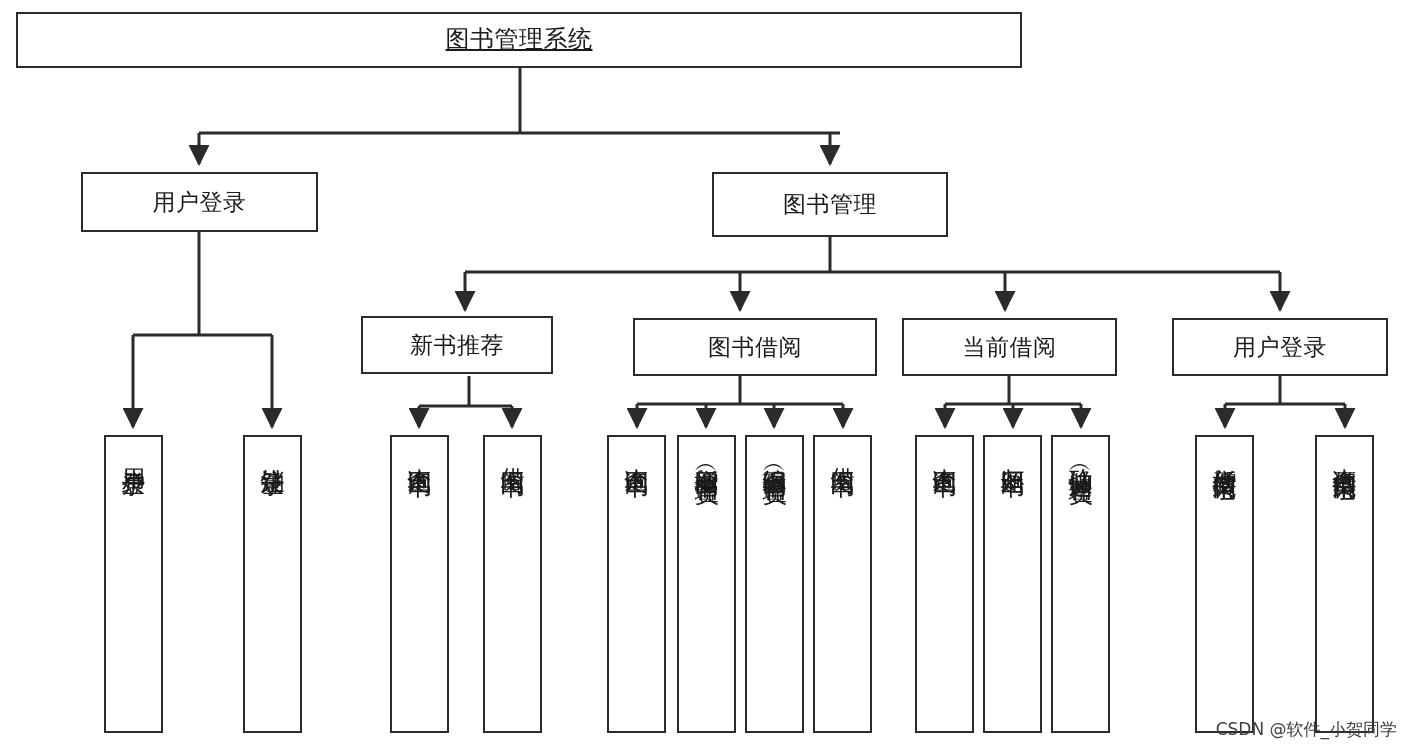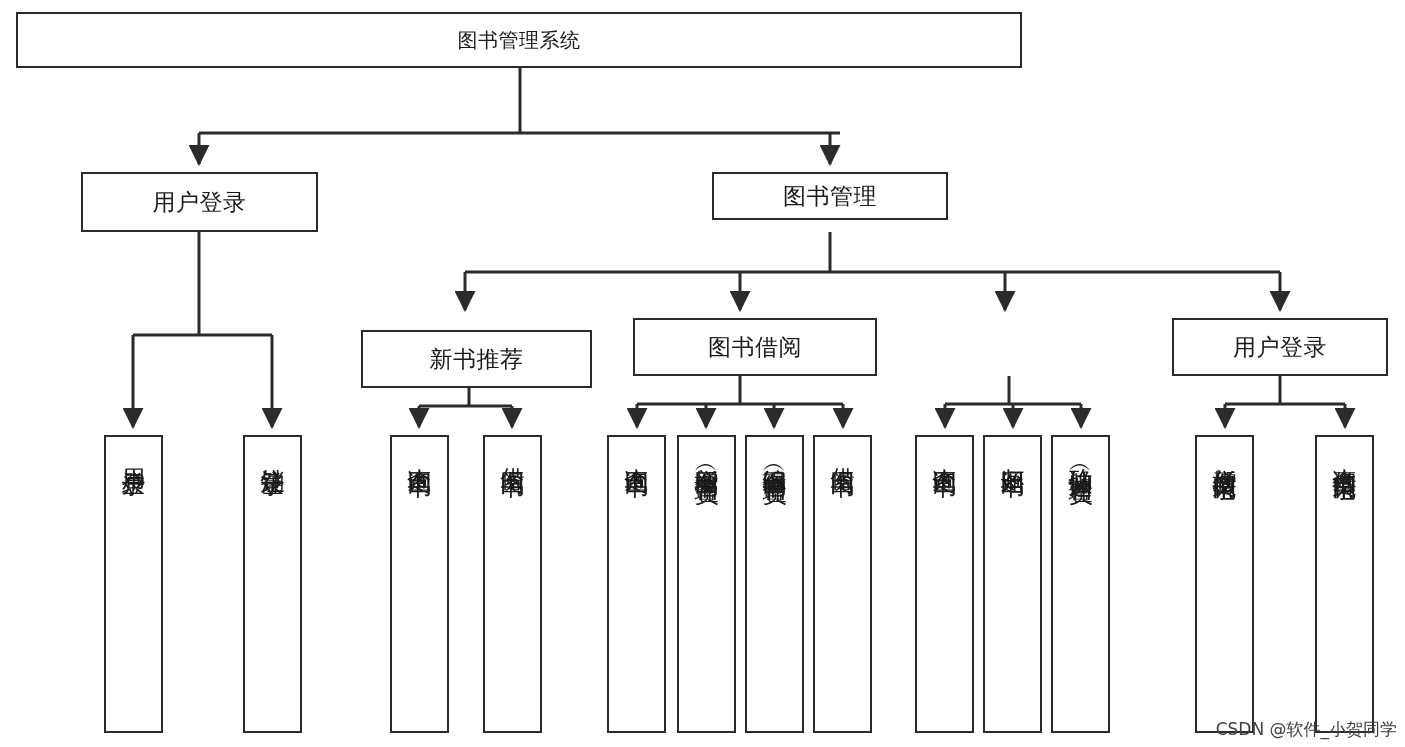--- a/index.html
+++ b/index.html
@@ -40,21 +40,22 @@
     display: block;
     text-align: center;
     line-height: 1.15;
     letter-spacing: 0.5px;
   }
   .node.horiz .label {
     writing-mode: horizontal-tb;
     font-size: 23px;
   }
   .node.root .label {
-    font-size: 20px;
+    font-size: 24px;
+    text-decoration: underline;
   }
   .node.vert {
     align-items: flex-start;
     padding-top: 12px;
   }
   .node.vert .label {
     writing-mode: vertical-rl;
     text-orientation: upright;
     font-size: 24px;
     line-height: 1.0;
@@ -127,32 +128,35 @@
   </svg>
 
   <div class="node root horiz" style="left:16px; top:12px; width:1006px; height:56px;">
     <span class="label">图书管理系统</span>
   </div>
 
   <div class="node horiz" style="left:81px; top:172px; width:237px; height:60px;">
     <span class="label">用户登录</span>
   </div>
 
-  <div class="node horiz" style="left:712px; top:172px; width:236px; height:48px;">
+  <div class="node horiz" style="left:712px; top:172px; width:236px; height:65px;">
     <span class="label">图书管理</span>
   </div>
 
-  <div class="node horiz" style="left:361px; top:330px; width:231px; height:58px;">
+  <div class="node horiz" style="left:361px; top:316px; width:192px; height:58px;">
     <span class="label">新书推荐</span>
   </div>
 
   <div class="node horiz" style="left:633px; top:318px; width:244px; height:58px;">
     <span class="label">图书借阅</span>
   </div>
 
+  <div class="node horiz" style="left:902px; top:318px; width:215px; height:58px;">
+    <span class="label">当前借阅</span>
+  </div>
 
   <div class="node horiz" style="left:1172px; top:318px; width:216px; height:58px;">
     <span class="label">用户登录</span>
   </div>
 
   <div class="node vert" style="left:104px; top:435px; width:59px; height:298px;">
     <span class="label">用户登录</span>
   </div>
 
   <div class="node vert" style="left:243px; top:435px; width:59px; height:298px;">

